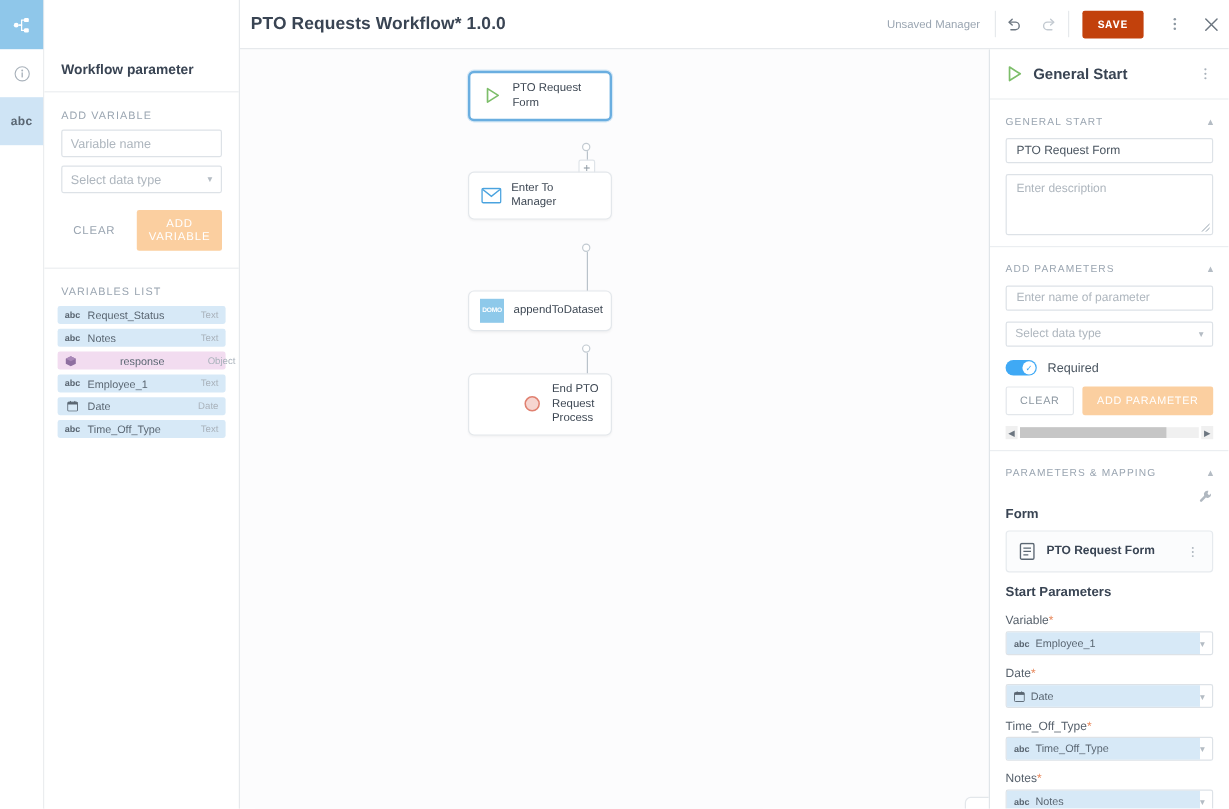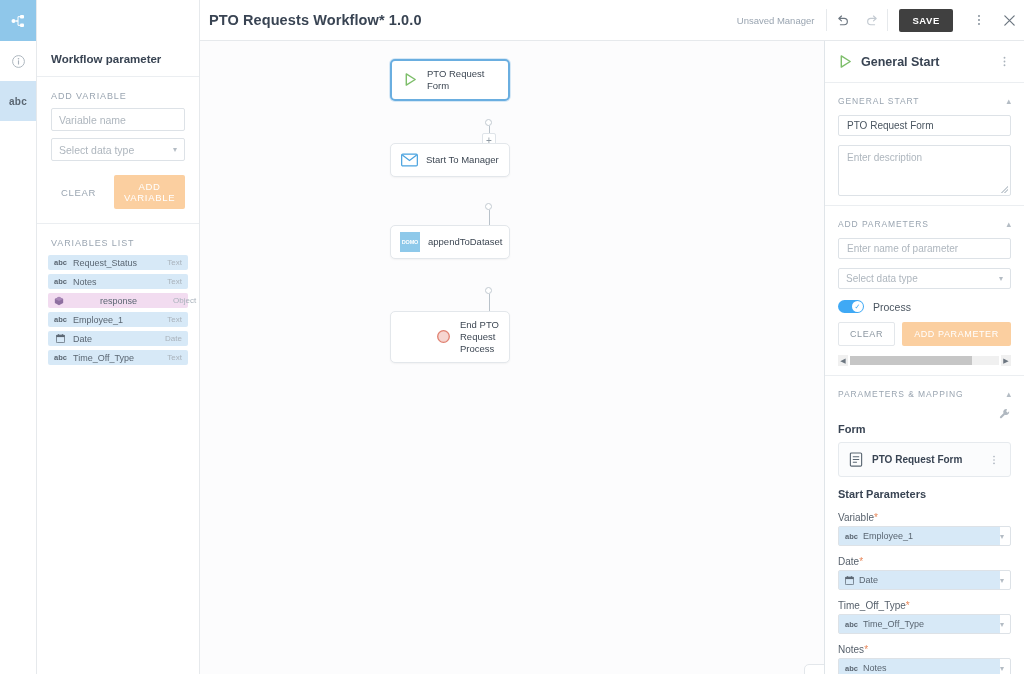--- a/index.html
+++ b/index.html
@@ -98,24 +98,24 @@
   .topbar-right {
     margin-left: auto; display: flex; align-items: center; height: 100%;
   }
   .unsaved { font-size: 9.5px; color: #9aa5b1; padding-right: 12px; }
   .vsep { width: 1px; height: 22px; background: #e6e9ec; }
   .ticon {
     width: 30px; height: 41px; display: flex; align-items: center;
     justify-content: center; cursor: pointer; color: #8c97a1;
   }
   .save-btn {
-    background: #404040; color: #ffffff; border: none;
+    background: #c2410c; color: #ffffff; border: none;
     font-size: 9.5px; font-weight: bold; letter-spacing: .6px;
     padding: 6px 13px; border-radius: 2px; margin: 0 11px; cursor: pointer;
-    font-family: Liberation Sans, sans-serif;
+    font-family: Liberation Mono, monospace;
   }
 
   
   .canvas {
     position: absolute; top: 41px; left: 0; right: 200px; bottom: 0;
     background: #fcfcfd; overflow: hidden;
   }
   .node {
     position: absolute; width: 120px; background: #ffffff;
     border: 1px solid #e3e7eb; border-radius: 5px;
@@ -421,24 +421,24 @@
         <span class="node-label">PTO Request Form</span>
       </div>
 
       <div class="node" style="left:190px; top:102px;">
         <span class="nicon">
           <svg width="17" height="14" viewBox="0 0 18 14">
               <rect x="0.7" y="0.7" width="16.6" height="12.6" rx="1.2" fill="none" stroke="#4aa3df" stroke-width="1.3"></rect>
               <path d="M1.4 1.6 L9 7.6 L16.6 1.6" fill="none" stroke="#4aa3df" stroke-width="1.3"></path>
             </svg>
         </span>
-        <span class="node-label">Start To Manager</span>
-      </div>
-
-      <div class="node" style="left:190px; top:184px;text-align:right;">
+        <span class="node-label">Enter To Manager</span>
+      </div>
+
+      <div class="node" style="left:190px; top:201px;text-align:right;">
         <span class="nicon">
           <span class="domo-box">DOMO</span>
         </span>
         <span class="node-label">appendToDataset</span>
       </div>
 
       <div class="node" style="left:190px; top:270px;padding-left:43px;">
         <span class="nicon">
           <svg width="15" height="15" viewBox="0 0 16 16">
               <circle cx="8" cy="8" r="6.2" fill="#f6d5d0" stroke="#e08070" stroke-width="1.4"></circle>
@@ -491,21 +491,21 @@
           <span>Enter name of parameter</span>
         </div>
         <div class="rp-select">
           <span>Select data type</span>
           <span class="caret">▾</span>
         </div>
         <div class="toggle-row">
           <span class="toggle">
             <span class="knob">✓</span>
           </span>
-          <span class="toggle-label">Process</span>
+          <span class="toggle-label">Required</span>
         </div>
         <div class="rp-btnrow">
           <button class="rp-clear">CLEAR</button>
           <button class="rp-addparam">ADD PARAMETER</button>
         </div>
         <div class="hscroll">
           <span class="hs-arrow">◀</span>
           <span class="hs-track">
               <span class="hs-thumb"></span>
             </span>

